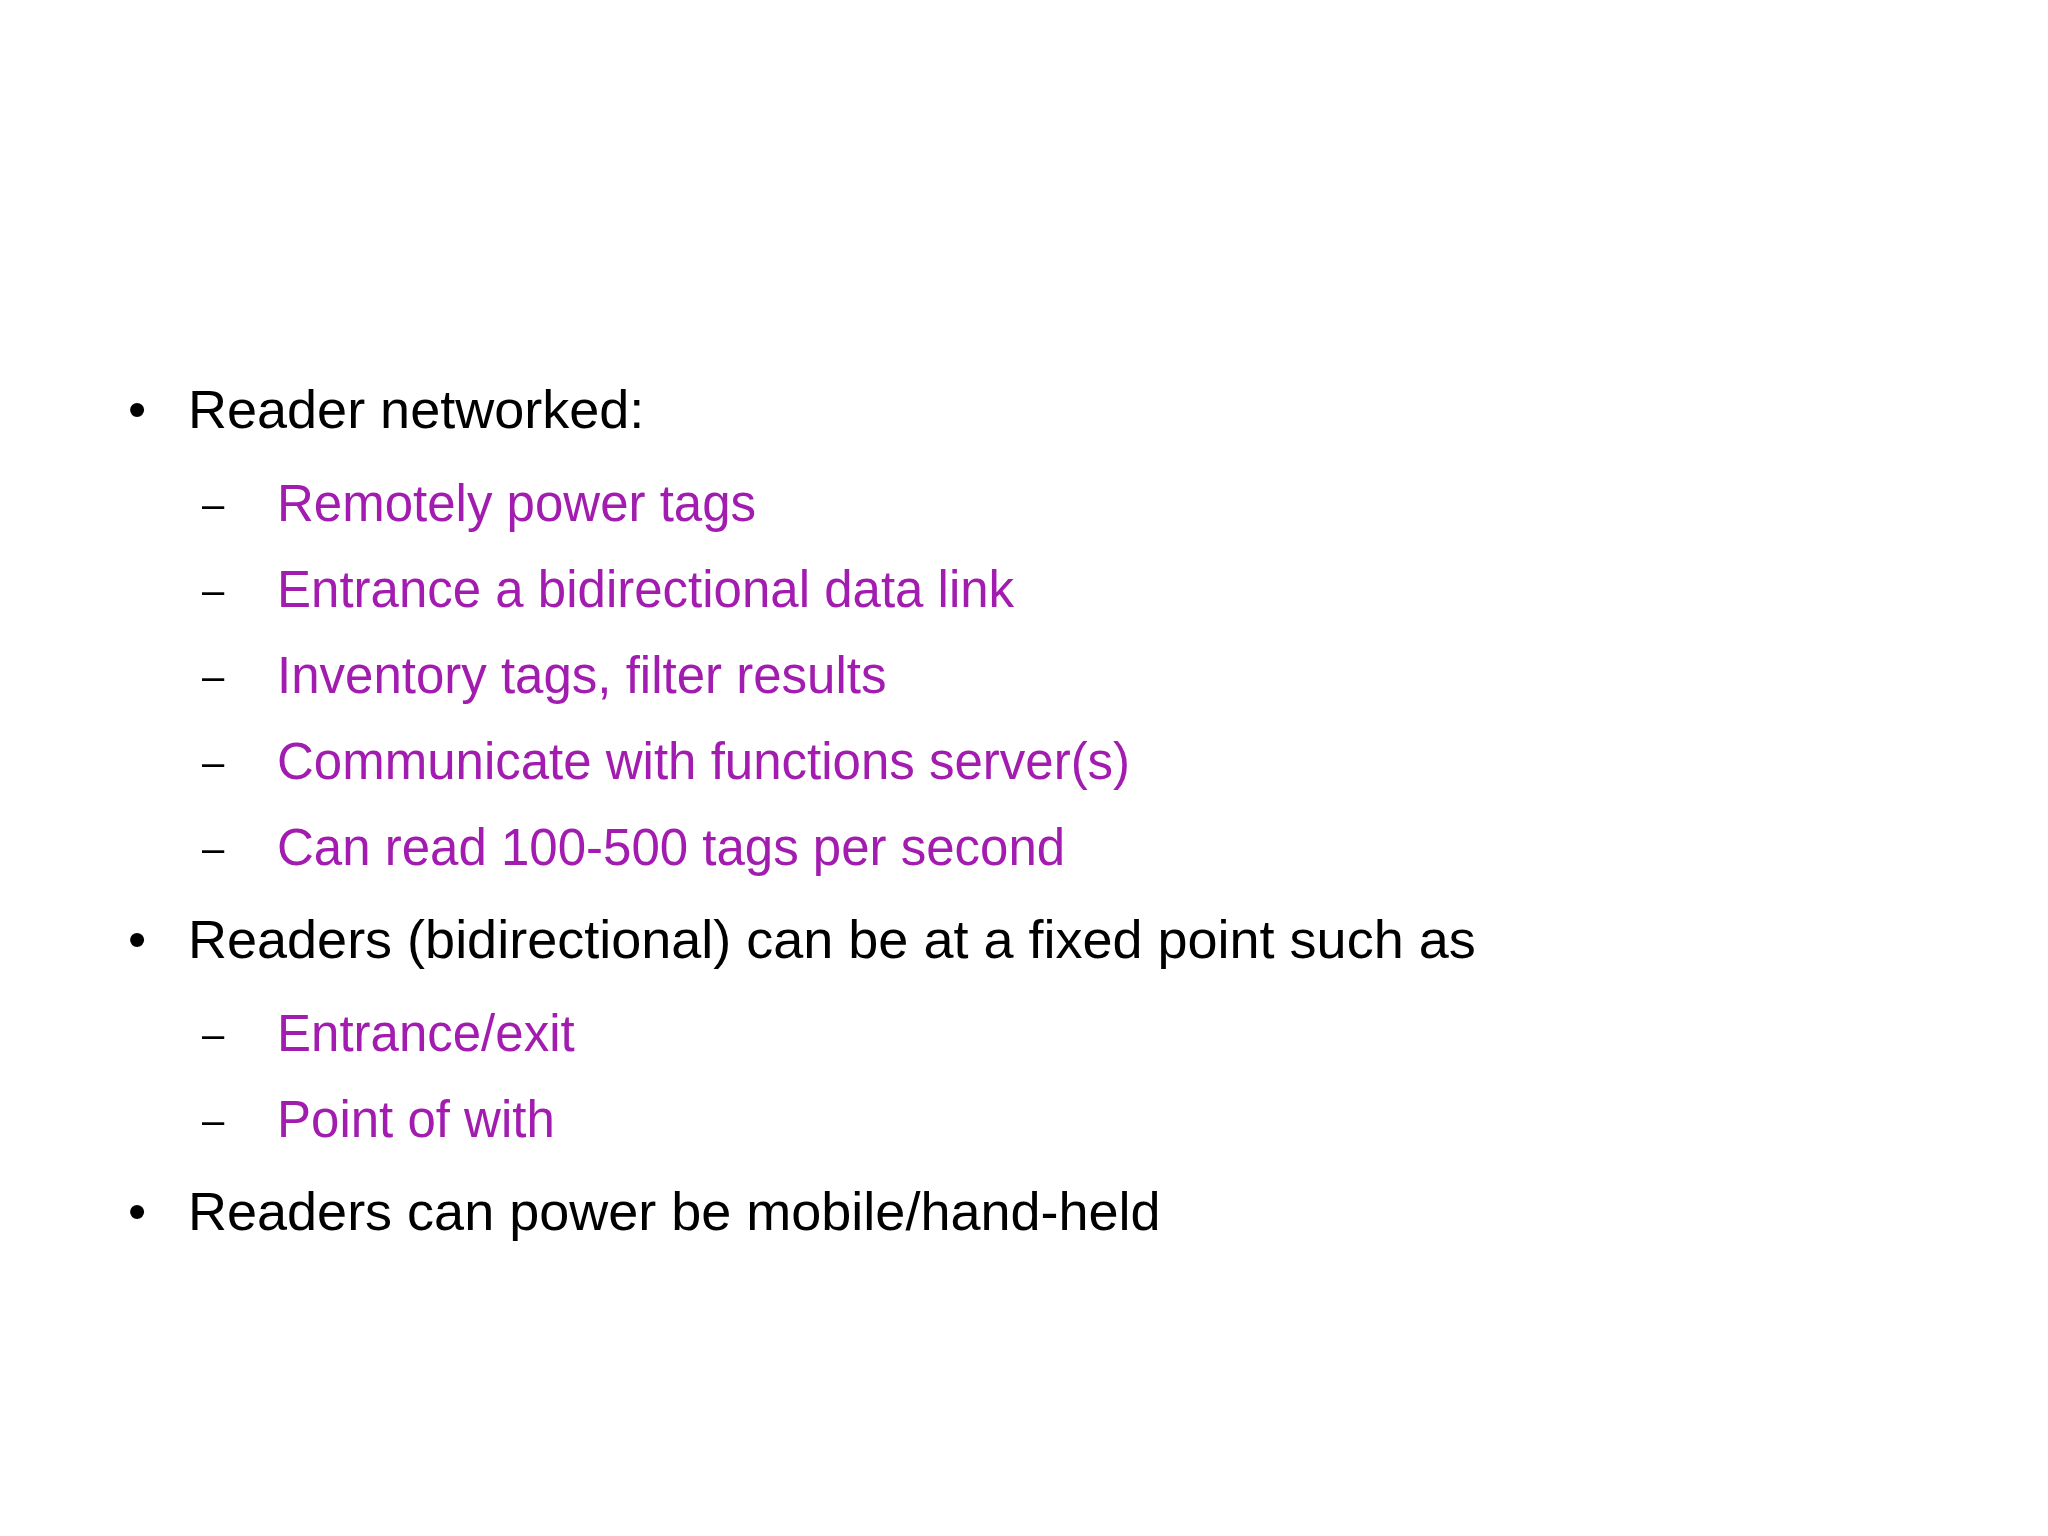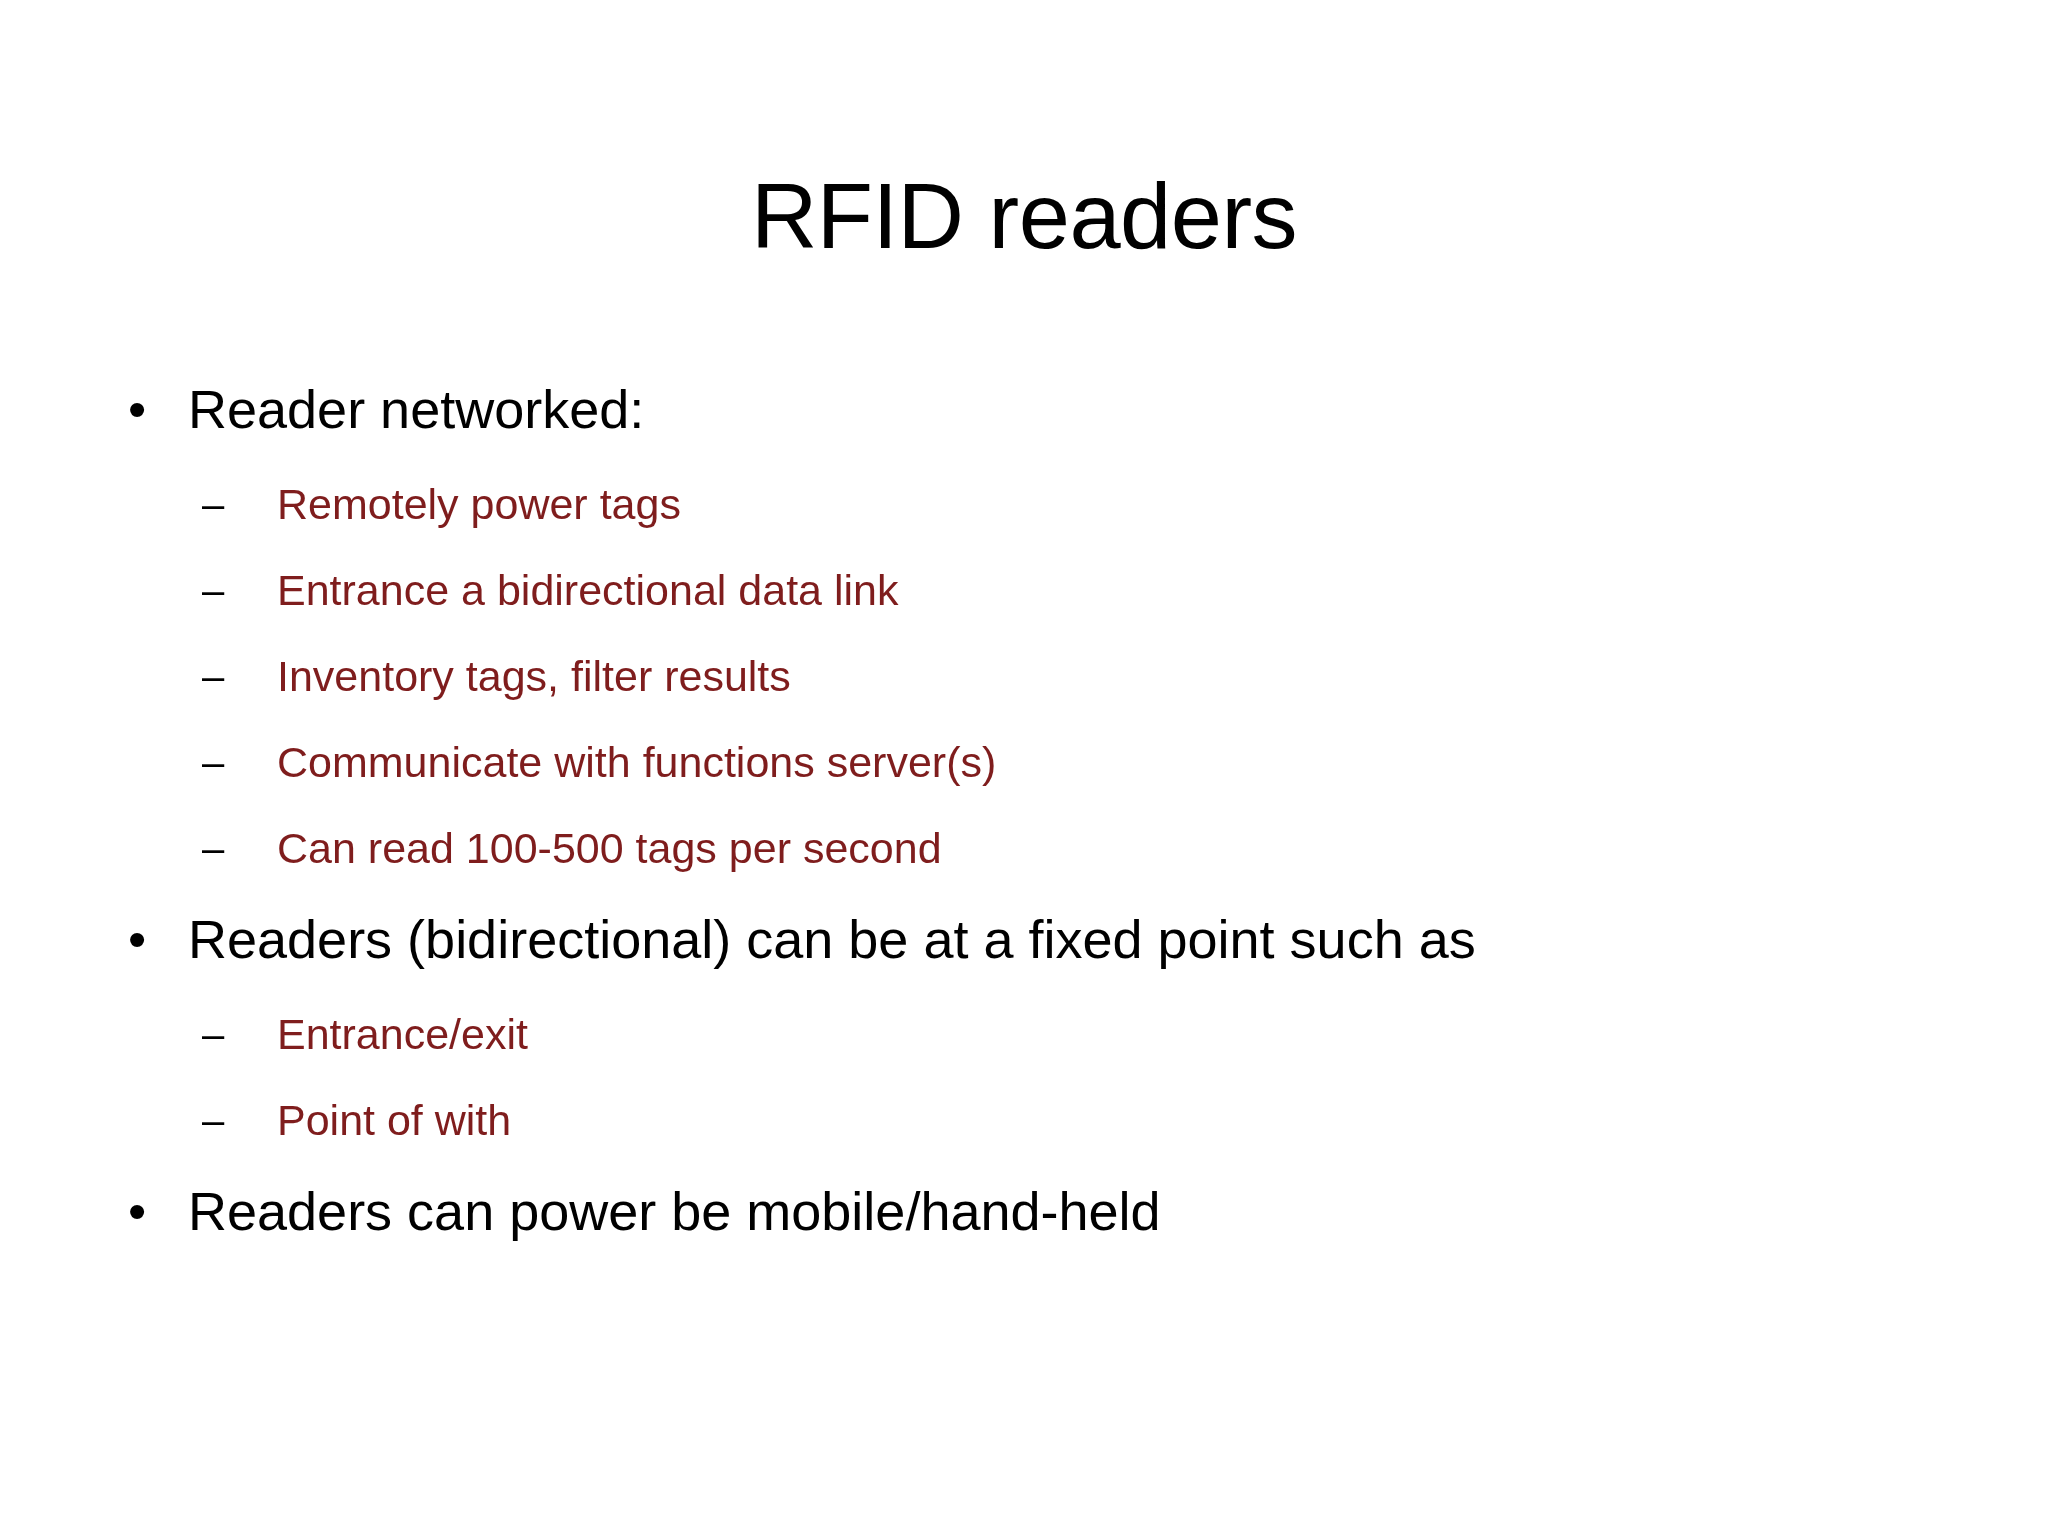--- a/index.html
+++ b/index.html
@@ -85,35 +85,34 @@
     flex: 0 0 auto;
     width: 75px;
     font-size: 40px;
     line-height: 84px;
     text-align: left;
     box-sizing: border-box;
     color: #000000;
   }
   .l2 .txt {
     flex: 1 1 auto;
-    font-size: 43px;
+    font-size: 51px;
     line-height: 84px;
-    color: #7f1d1d;
+    color: #a21caf;
     white-space: nowrap;
   }
 
   .group-gap-top { margin-top: 14px; }
   .group-gap-bot { margin-bottom: 10px; }
 </style>
 </head>
 <body>
 
 <div class="slide">
 
-  <h1 class="slide-title">RFID readers</h1>
 
   <div class="body-block">
 
     <div class="l1">
       <span class="marker">•</span>
       <span class="txt">Reader networked:</span>
     </div>
 
     <div class="l2 group-gap-top">
       <span class="marker">–</span>

